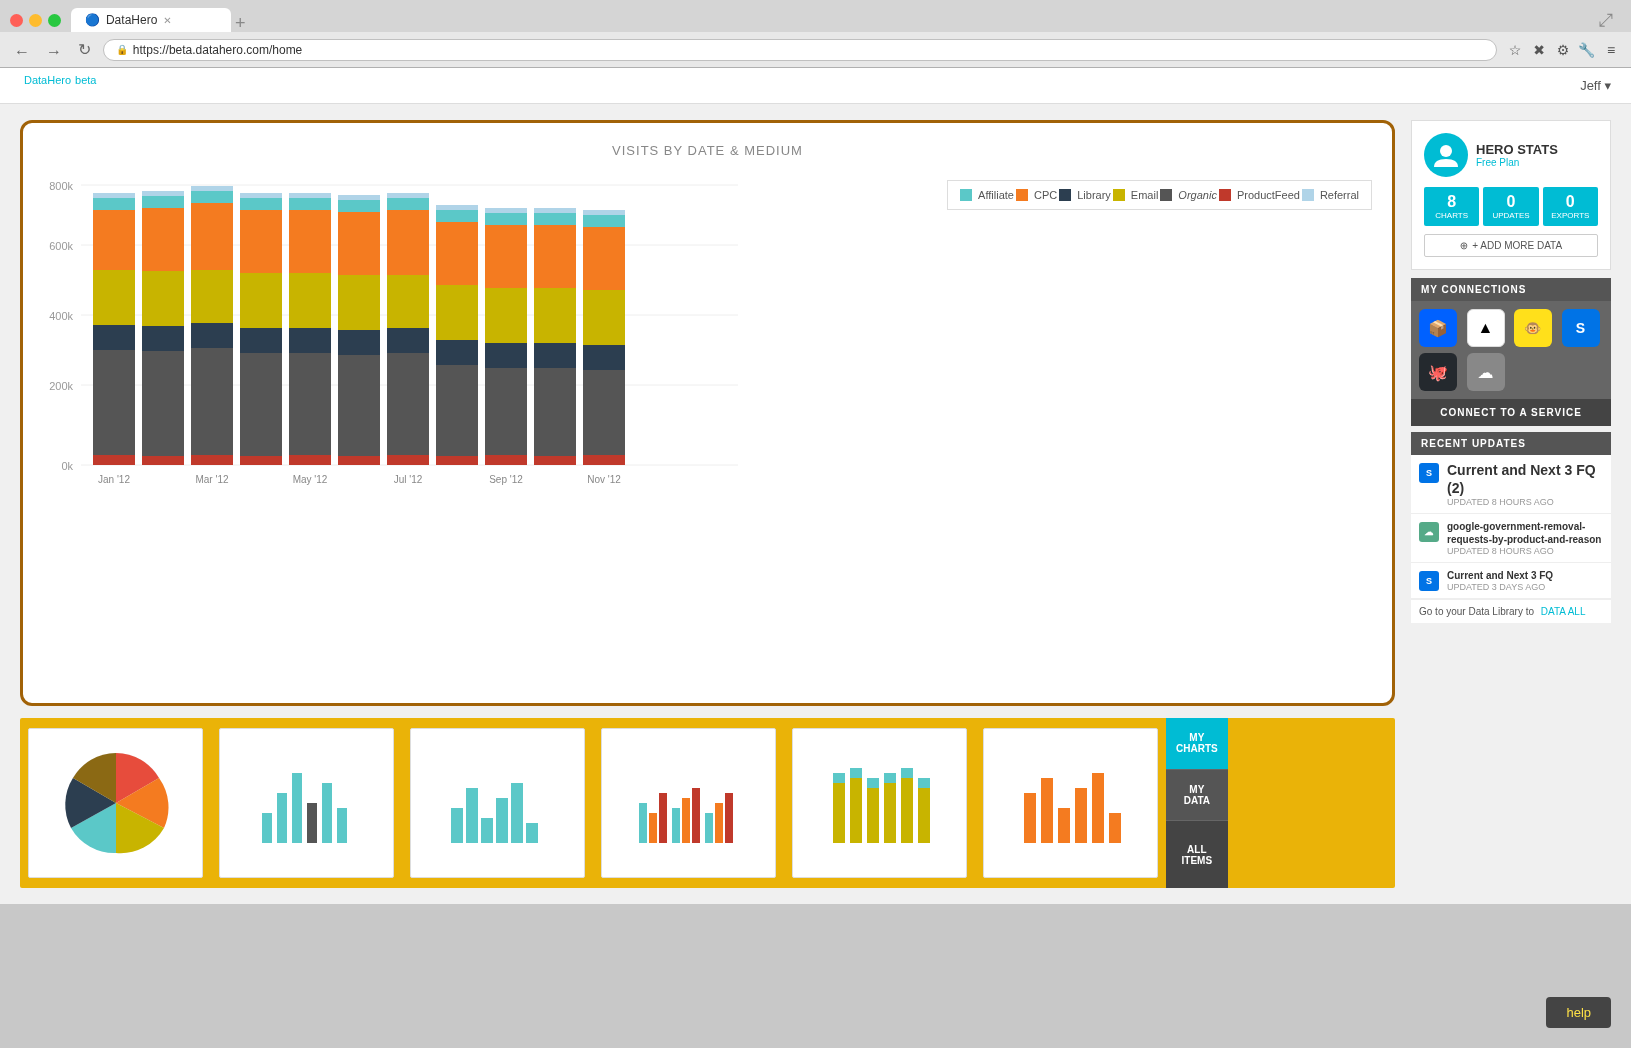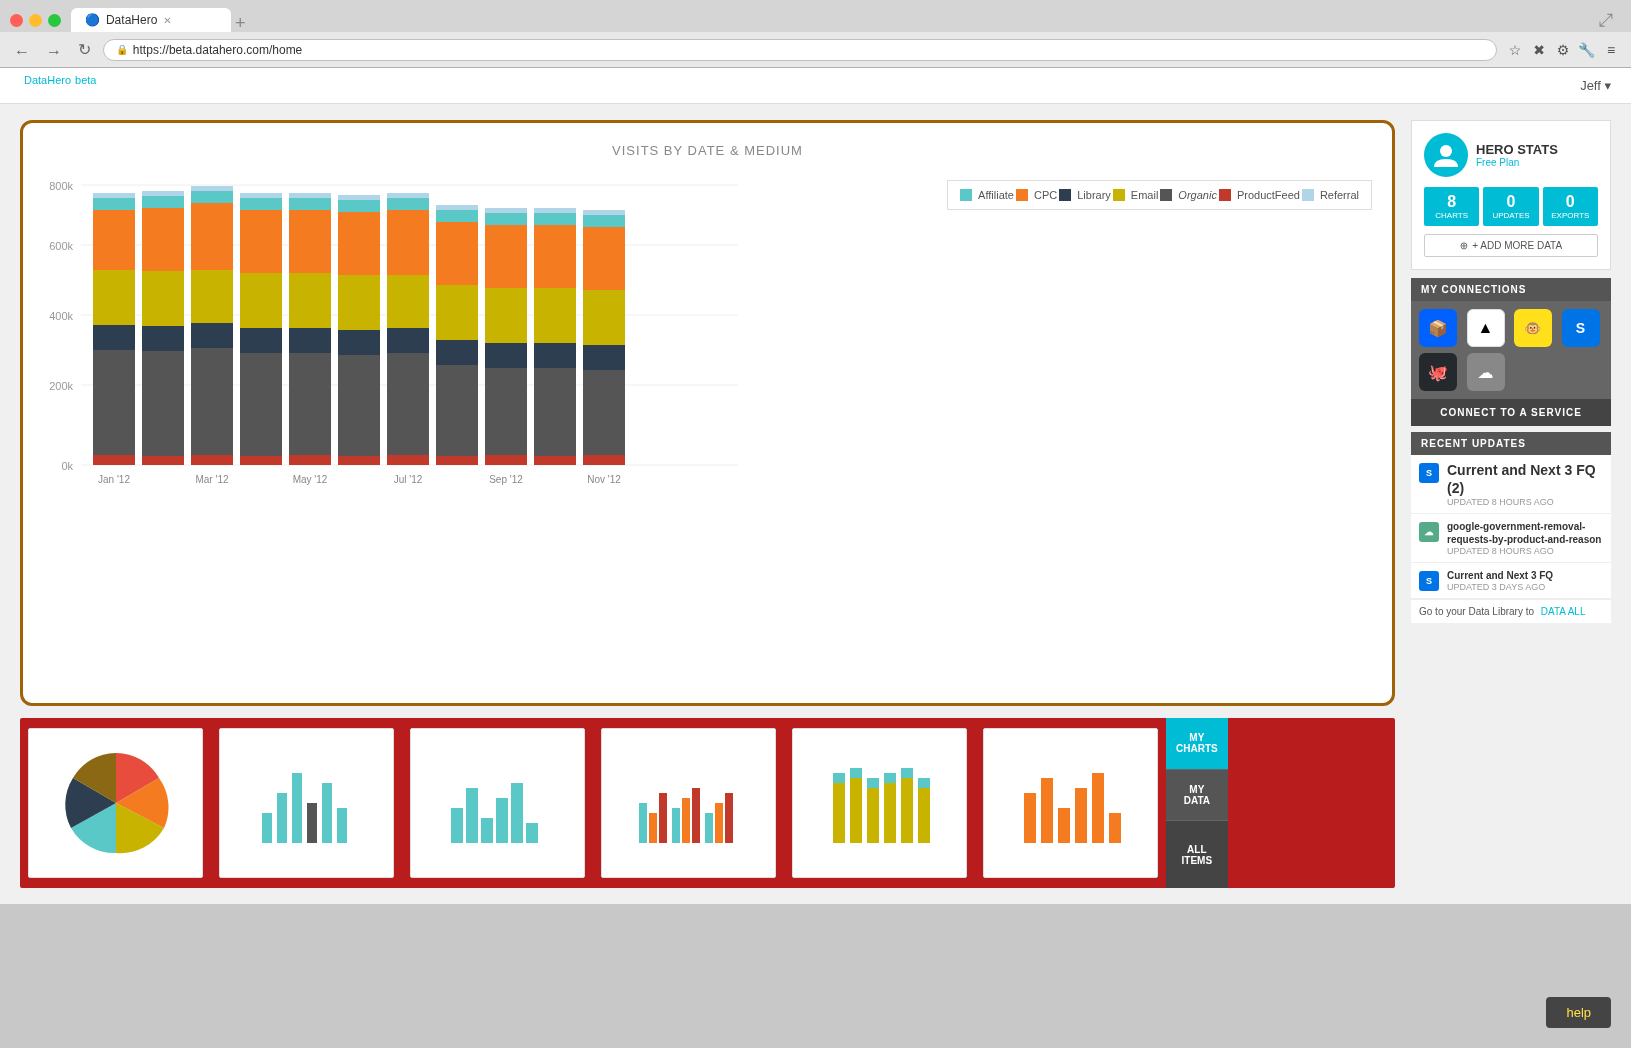--- a/index.html
+++ b/index.html
@@ -25,21 +25,21 @@
     .nav-icon { width: 20px; height: 20px; display: flex; align-items: center; justify-content: center; font-size: 14px; color: #555; }
     .app-header { background: white; border-bottom: 1px solid #ddd; padding: 0 20px; display: flex; align-items: center; justify-content: space-between; height: 36px; }
     .logo { font-size: 22px; font-weight: bold; color: #333; }
     .logo span { color: #00bcd4; font-size: 11px; font-weight: normal; vertical-align: super; margin-left: 4px; }
     .user-menu { color: #555; font-size: 13px; cursor: pointer; }
     .content-area { flex: 1; display: flex; flex-direction: column; gap: 12px; }
     .chart-area { background: white; border: 3px solid #a16207; border-radius: 12px; padding: 20px; flex: 1; }
     .chart-title { text-align: center; font-size: 13px; color: #888; margin-bottom: 12px; letter-spacing: 1px; }
 
     
-    .thumbnails-row { display: flex; background: #b91c1c; border-radius: 2px; overflow: hidden; position: relative; height: 170px; }
+    .thumbnails-row { display: flex; background: #eab308; border-radius: 2px; overflow: hidden; position: relative; height: 170px; }
     .thumbnail { background: white; margin: 10px 8px; border: 1px solid #ddd; flex: 1; max-width: 175px; display: flex; align-items: center; justify-content: center; cursor: pointer; border-radius: 2px; overflow: hidden; }
     .side-buttons { display: flex; flex-direction: column; }
     .update-item { background: white; padding: 6px 8px; display: flex; gap: 8px; align-items: flex-start; border-bottom: 1px solid #eee; }
 
     
     .legend { display: flex; gap: 2px; background: white; border: 1px solid #ddd; padding: 8px 12px; font-size: 11px; }
     .legend-item { display: flex; align-items: center; gap: 6px; }
     .legend-color { width: 12px; height: 12px; flex-shrink: 0; }
   </style>
 </head>

